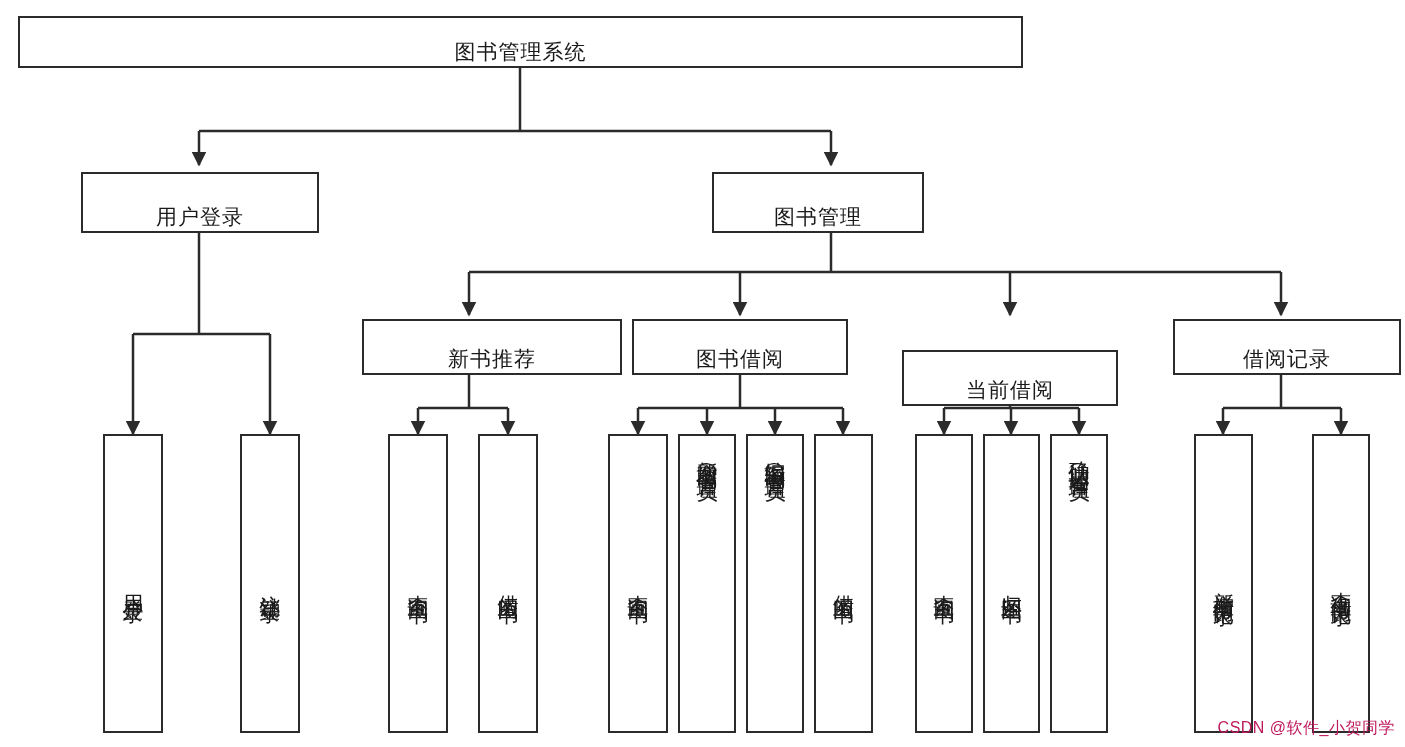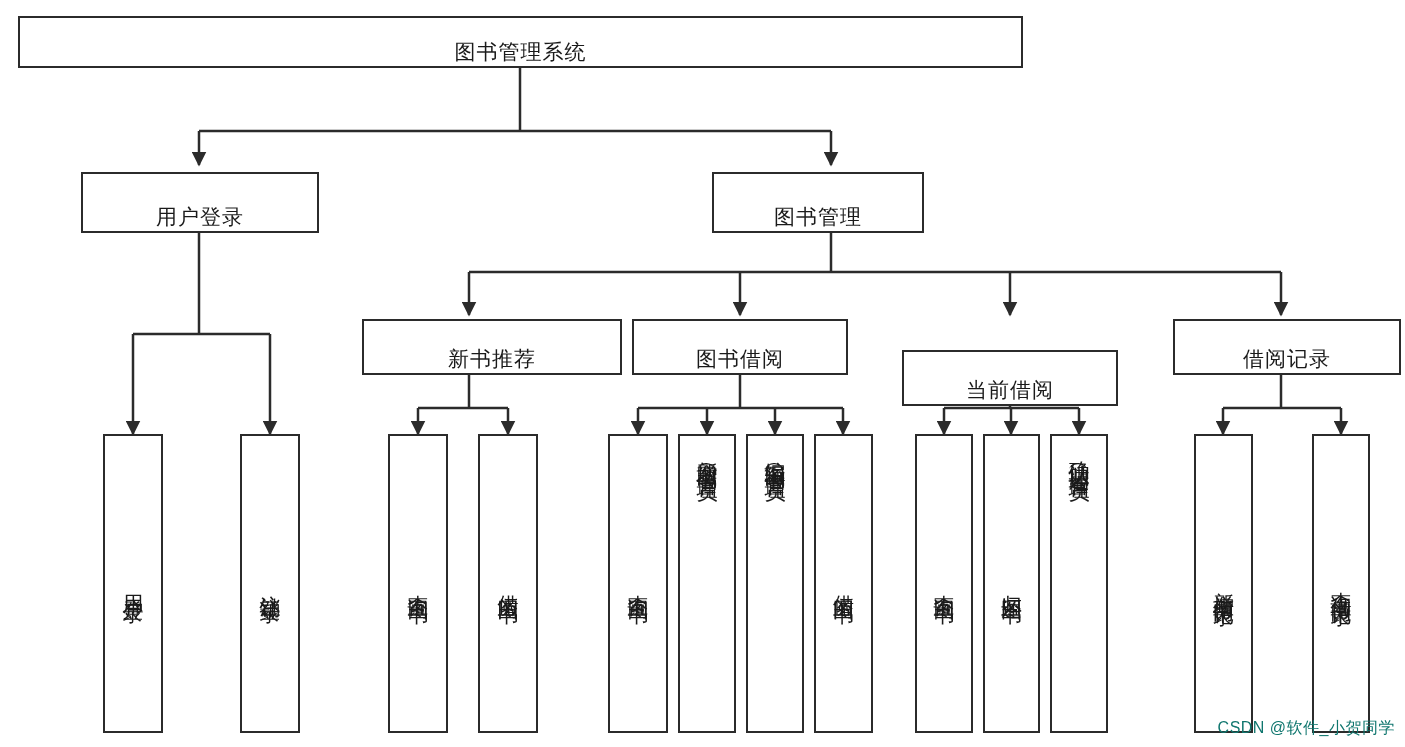--- a/index.html
+++ b/index.html
@@ -54,21 +54,21 @@
   }
   .node.vertical.centered {
     align-items: center;
     padding-top: 0;
   }
   .watermark {
     position: absolute;
     right: 10px;
     bottom: 8px;
     font-size: 16px;
-    color: #0f766e;
+    color: #be185d;
     letter-spacing: 0.5px;
     white-space: nowrap;
   }
 </style>
 </head>
 <body>
 
 <div id="canvas">
 
   <svg id="wires" viewBox="0 0 1405 747" xmlns="http://www.w3.org/2000/svg">

